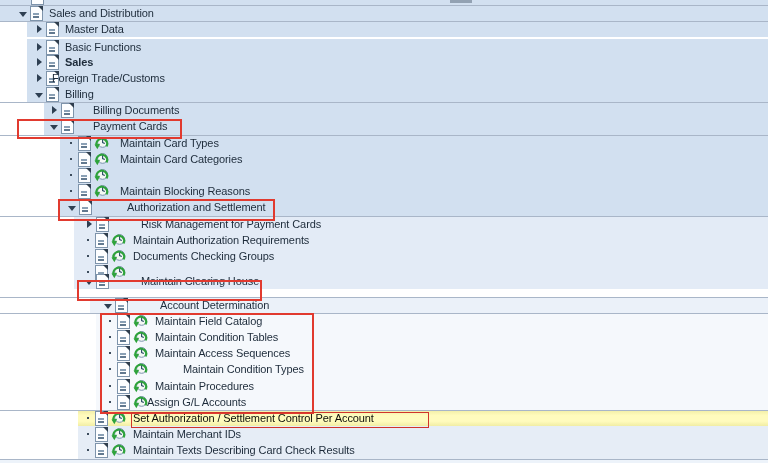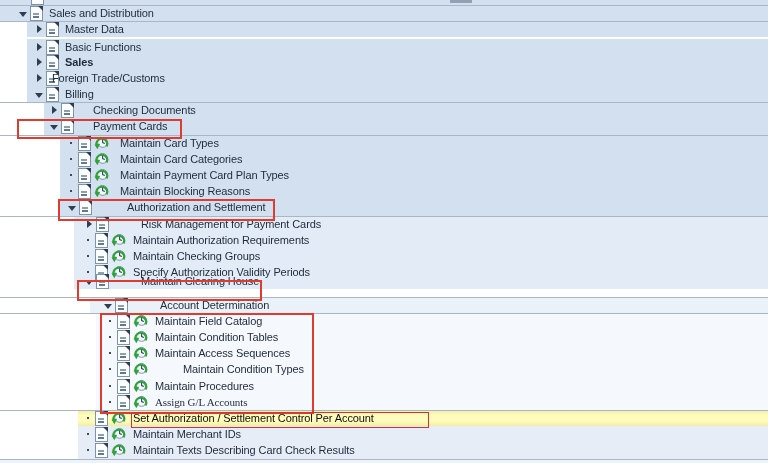--- a/index.html
+++ b/index.html
@@ -88,21 +88,21 @@
         </span>
         <span class="doc" style="left: 46px;"></span>
         <span class="lbl" style="left: 65px;">Billing</span>
       </div>
       <div class="row" style="top: 102.2px;">
         <div class="band" style="left: 44px; background: rgb(210, 224, 240);"></div>
         <span class="expander" style="left: 50px;">
           <span class="tri-closed"></span>
         </span>
         <span class="doc" style="left: 61px;"></span>
-        <span class="lbl" style="left: 93px;">Checking Documents</span>
+        <span class="lbl" style="left: 93px;">Billing Documents</span>
       </div>
       <div class="row" style="top: 118.4px;">
         <div class="band" style="left: 44px; background: rgb(210, 224, 240);"></div>
         <span class="expander" style="left: 50px;">
           <span class="tri-open"></span>
         </span>
         <span class="doc" style="left: 61px;"></span>
         <span class="lbl" style="left: 93px;">Payment Cards</span>
       </div>
       <div class="row" style="top: 134.6px;">
@@ -138,21 +138,20 @@
         <span class="expander" style="left: 68px;">
           <span class="dot"></span>
         </span>
         <span class="doc" style="left: 78px;"></span>
         <span class="exec" style="left: 94px;"><svg width="16" height="14" viewBox="0 0 16 14" xmlns="http://www.w3.org/2000/svg">
             <ellipse cx="8.6" cy="6.4" rx="4.9" ry="4.9" fill="#f4f8f4" stroke="#7a93ad" stroke-width="1"></ellipse>
             <path d="M3.4 10.6 A 5.3 5.1 0 1 1 12.4 10.4" fill="none" stroke="#2ea33b" stroke-width="2.2"></path>
             <polygon points="0.5,8.6 6.2,7.8 3.4,13.2" fill="#2ea33b"></polygon>
             <path d="M8.6 3.4 V6.6 L10.8 7.6" fill="none" stroke="#274a63" stroke-width="1.1"></path>
           </svg></span>
-        <span class="lbl" style="left: 120px;">Maintain Payment Card Plan Types</span>
       </div>
       <div class="row" style="top: 183.2px;">
         <div class="band" style="left: 60px; background: rgb(210, 224, 240);"></div>
         <span class="expander" style="left: 68px;">
           <span class="dot"></span>
         </span>
         <span class="doc" style="left: 78px;"></span>
         <span class="exec" style="left: 94px;"><svg width="16" height="14" viewBox="0 0 16 14" xmlns="http://www.w3.org/2000/svg">
             <ellipse cx="8.6" cy="6.4" rx="4.9" ry="4.9" fill="#f4f8f4" stroke="#7a93ad" stroke-width="1"></ellipse>
             <path d="M3.4 10.6 A 5.3 5.1 0 1 1 12.4 10.4" fill="none" stroke="#2ea33b" stroke-width="2.2"></path>
@@ -196,35 +195,34 @@
         <span class="expander" style="left: 85px;">
           <span class="dot"></span>
         </span>
         <span class="doc" style="left: 95px;"></span>
         <span class="exec" style="left: 111px;"><svg width="16" height="14" viewBox="0 0 16 14" xmlns="http://www.w3.org/2000/svg">
             <ellipse cx="8.6" cy="6.4" rx="4.9" ry="4.9" fill="#f4f8f4" stroke="#7a93ad" stroke-width="1"></ellipse>
             <path d="M3.4 10.6 A 5.3 5.1 0 1 1 12.4 10.4" fill="none" stroke="#2ea33b" stroke-width="2.2"></path>
             <polygon points="0.5,8.6 6.2,7.8 3.4,13.2" fill="#2ea33b"></polygon>
             <path d="M8.6 3.4 V6.6 L10.8 7.6" fill="none" stroke="#274a63" stroke-width="1.1"></path>
           </svg></span>
-        <span class="lbl" style="left: 133px;">Maintain Checking Groups</span>
+        <span class="lbl" style="left: 133px;">Documents Checking Groups</span>
       </div>
       <div class="row" style="top: 264.2px;">
         <div class="band" style="left: 74px; background: rgb(227, 235, 246);"></div>
         <span class="expander" style="left: 85px;">
           <span class="dot"></span>
         </span>
         <span class="doc" style="left: 95px;"></span>
         <span class="exec" style="left: 111px;"><svg width="16" height="14" viewBox="0 0 16 14" xmlns="http://www.w3.org/2000/svg">
             <ellipse cx="8.6" cy="6.4" rx="4.9" ry="4.9" fill="#f4f8f4" stroke="#7a93ad" stroke-width="1"></ellipse>
             <path d="M3.4 10.6 A 5.3 5.1 0 1 1 12.4 10.4" fill="none" stroke="#2ea33b" stroke-width="2.2"></path>
             <polygon points="0.5,8.6 6.2,7.8 3.4,13.2" fill="#2ea33b"></polygon>
             <path d="M8.6 3.4 V6.6 L10.8 7.6" fill="none" stroke="#274a63" stroke-width="1.1"></path>
           </svg></span>
-        <span class="lbl" style="left: 133px;">Specify Authorization Validity Periods</span>
       </div>
       <div class="row" style="top: 273px;">
         <div class="band" style="left: 74px; background: rgb(227, 235, 246);"></div>
         <span class="expander" style="left: 85px;">
           <span class="tri-open"></span>
         </span>
         <span class="doc" style="left: 96px;"></span>
         <span class="lbl" style="left: 141px;">Maintain Clearing House</span>
       </div>
       <div class="row" style="top: 296.6px;">
@@ -310,21 +308,21 @@
         <span class="expander" style="left: 107px;">
           <span class="dot"></span>
         </span>
         <span class="doc" style="left: 117px;"></span>
         <span class="exec" style="left: 133px;"><svg width="16" height="14" viewBox="0 0 16 14" xmlns="http://www.w3.org/2000/svg">
             <ellipse cx="8.6" cy="6.4" rx="4.9" ry="4.9" fill="#f4f8f4" stroke="#7a93ad" stroke-width="1"></ellipse>
             <path d="M3.4 10.6 A 5.3 5.1 0 1 1 12.4 10.4" fill="none" stroke="#2ea33b" stroke-width="2.2"></path>
             <polygon points="0.5,8.6 6.2,7.8 3.4,13.2" fill="#2ea33b"></polygon>
             <path d="M8.6 3.4 V6.6 L10.8 7.6" fill="none" stroke="#274a63" stroke-width="1.1"></path>
           </svg></span>
-        <span class="lbl" style="left: 155px; font-family: Liberation Serif, serif;">Assign G/L Accounts</span>
+        <span class="lbl" style="left: 147px;">Assign G/L Accounts</span>
       </div>
       <div class="row" style="top: 410px;">
         <div class="band" style="left: 78px; background: linear-gradient(rgb(241, 237, 164), rgb(255, 251, 189) 35%, rgb(255, 251, 189) 70%, rgb(241, 237, 164));"></div>
         <span class="expander" style="left: 85px;">
           <span class="dot"></span>
         </span>
         <span class="doc" style="left: 95px;"></span>
         <span class="exec" style="left: 111px;"><svg width="16" height="14" viewBox="0 0 16 14" xmlns="http://www.w3.org/2000/svg">
             <ellipse cx="8.6" cy="6.4" rx="4.9" ry="4.9" fill="#f4f8f4" stroke="#7a93ad" stroke-width="1"></ellipse>
             <path d="M3.4 10.6 A 5.3 5.1 0 1 1 12.4 10.4" fill="none" stroke="#2ea33b" stroke-width="2.2"></path>

